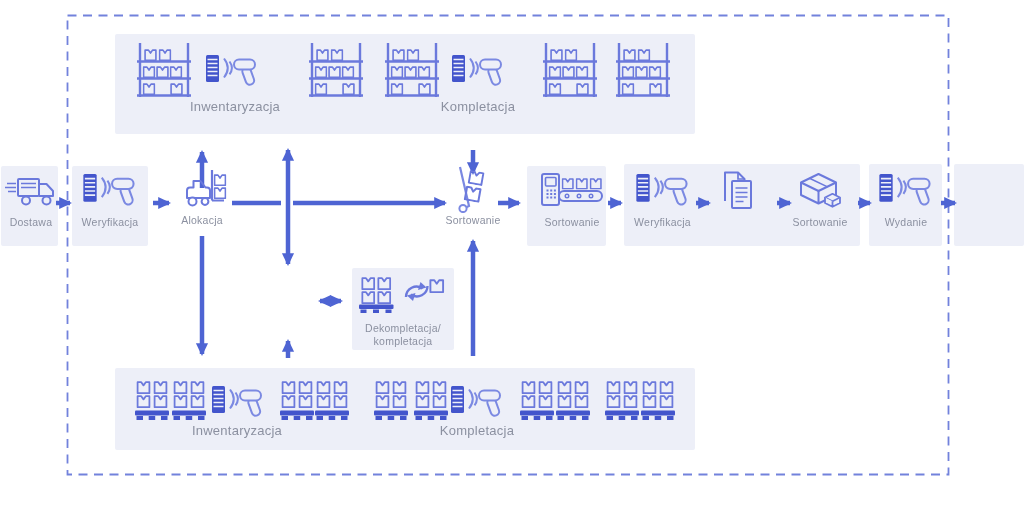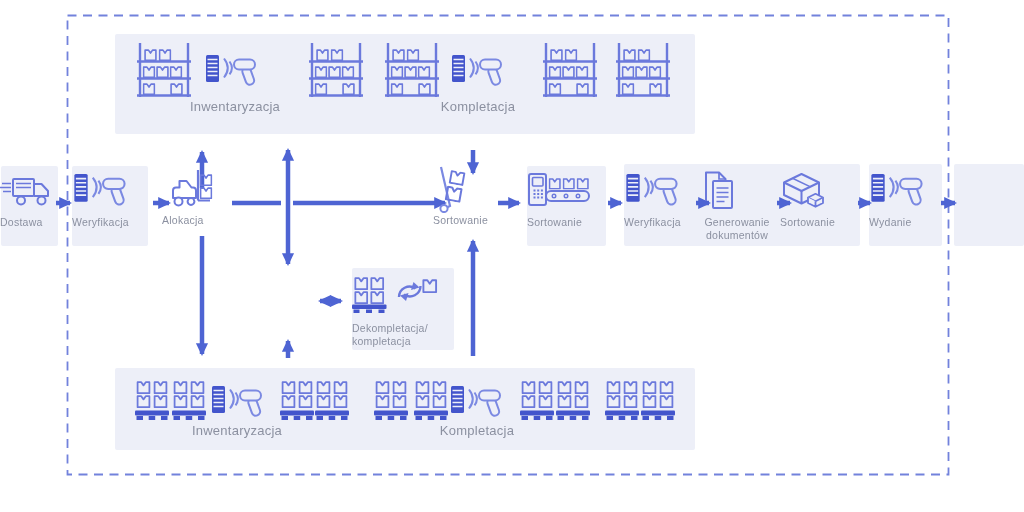--- a/index.html
+++ b/index.html
@@ -1,20 +1,20 @@
 <!DOCTYPE html>
 <html><head>
 <meta charset="utf-8">
 <style>
   html,body{margin:0;padding:0;background:#ffffff;}
   .canvas{position:relative;width:1024px;height:512px;background:#ffffff;
           font-family:"Liberation Sans", sans-serif;overflow:hidden;}
   .panel{position:absolute;background:#edeff8;border-radius:2px;}
   svg.overlay{position:absolute;left:0;top:0;width:1024px;height:512px;pointer-events:none;}
-  .node{position:absolute;display:flex;flex-direction:column;align-items:flex-start;}
+  .node{position:absolute;display:flex;flex-direction:column;align-items:center;}
   .node .icwrap{height:50px;display:flex;align-items:center;justify-content:center;}
   .lbl{font-size:10.5px;line-height:1.28;color:#8b90a0;text-align:center;letter-spacing:.25px;}
   .zlabel{position:absolute;font-size:13px;color:#8b90a0;letter-spacing:.25px;text-align:center;width:110px;}
   .zicon{position:absolute;}
   .hidden-defs{position:absolute;width:0;height:0;overflow:hidden;}
 </style>
 </head>
 <body>
 
 <div class="canvas">
@@ -281,21 +281,20 @@
       </div>
     <div class="lbl">Weryfikacja</div>
   </div>
 
   <div class="node" style="left:697px;top:166px;width:80px;">
     <div class="icwrap">
         <svg width="42" height="44">
           <use href="#i-docs"></use>
         </svg>
       </div>
-    <div class="lbl">Generowanie dokumentów</div>
   </div>
 
   <div class="node" style="left:780px;top:166px;width:80px;">
     <div class="icwrap">
         <svg width="46" height="42">
           <use href="#i-package"></use>
         </svg>
       </div>
     <div class="lbl">Sortowanie</div>
   </div>

